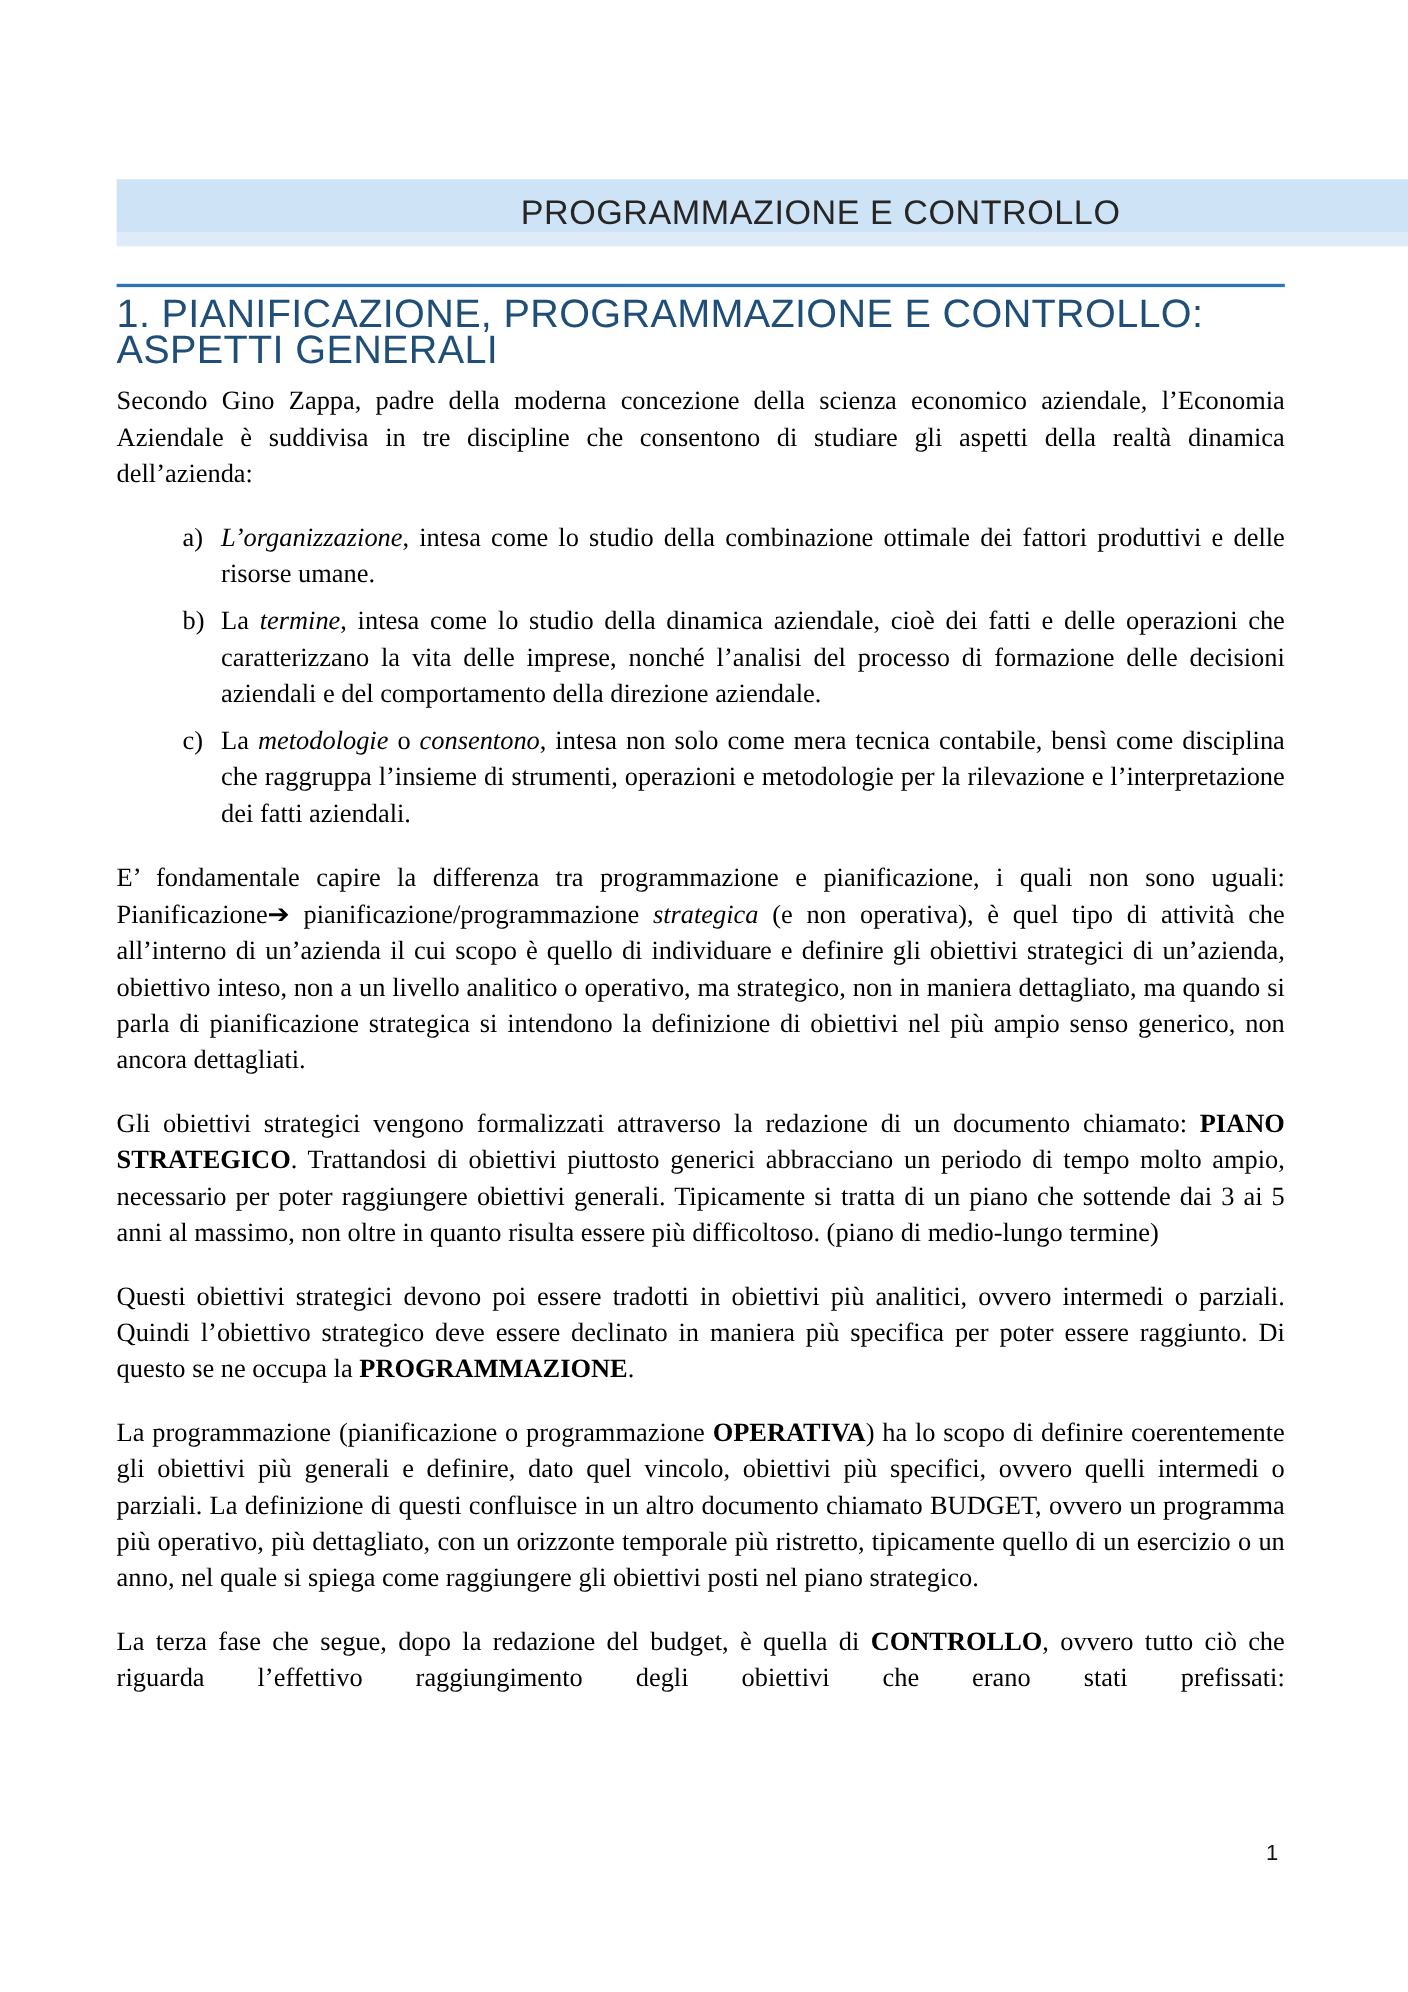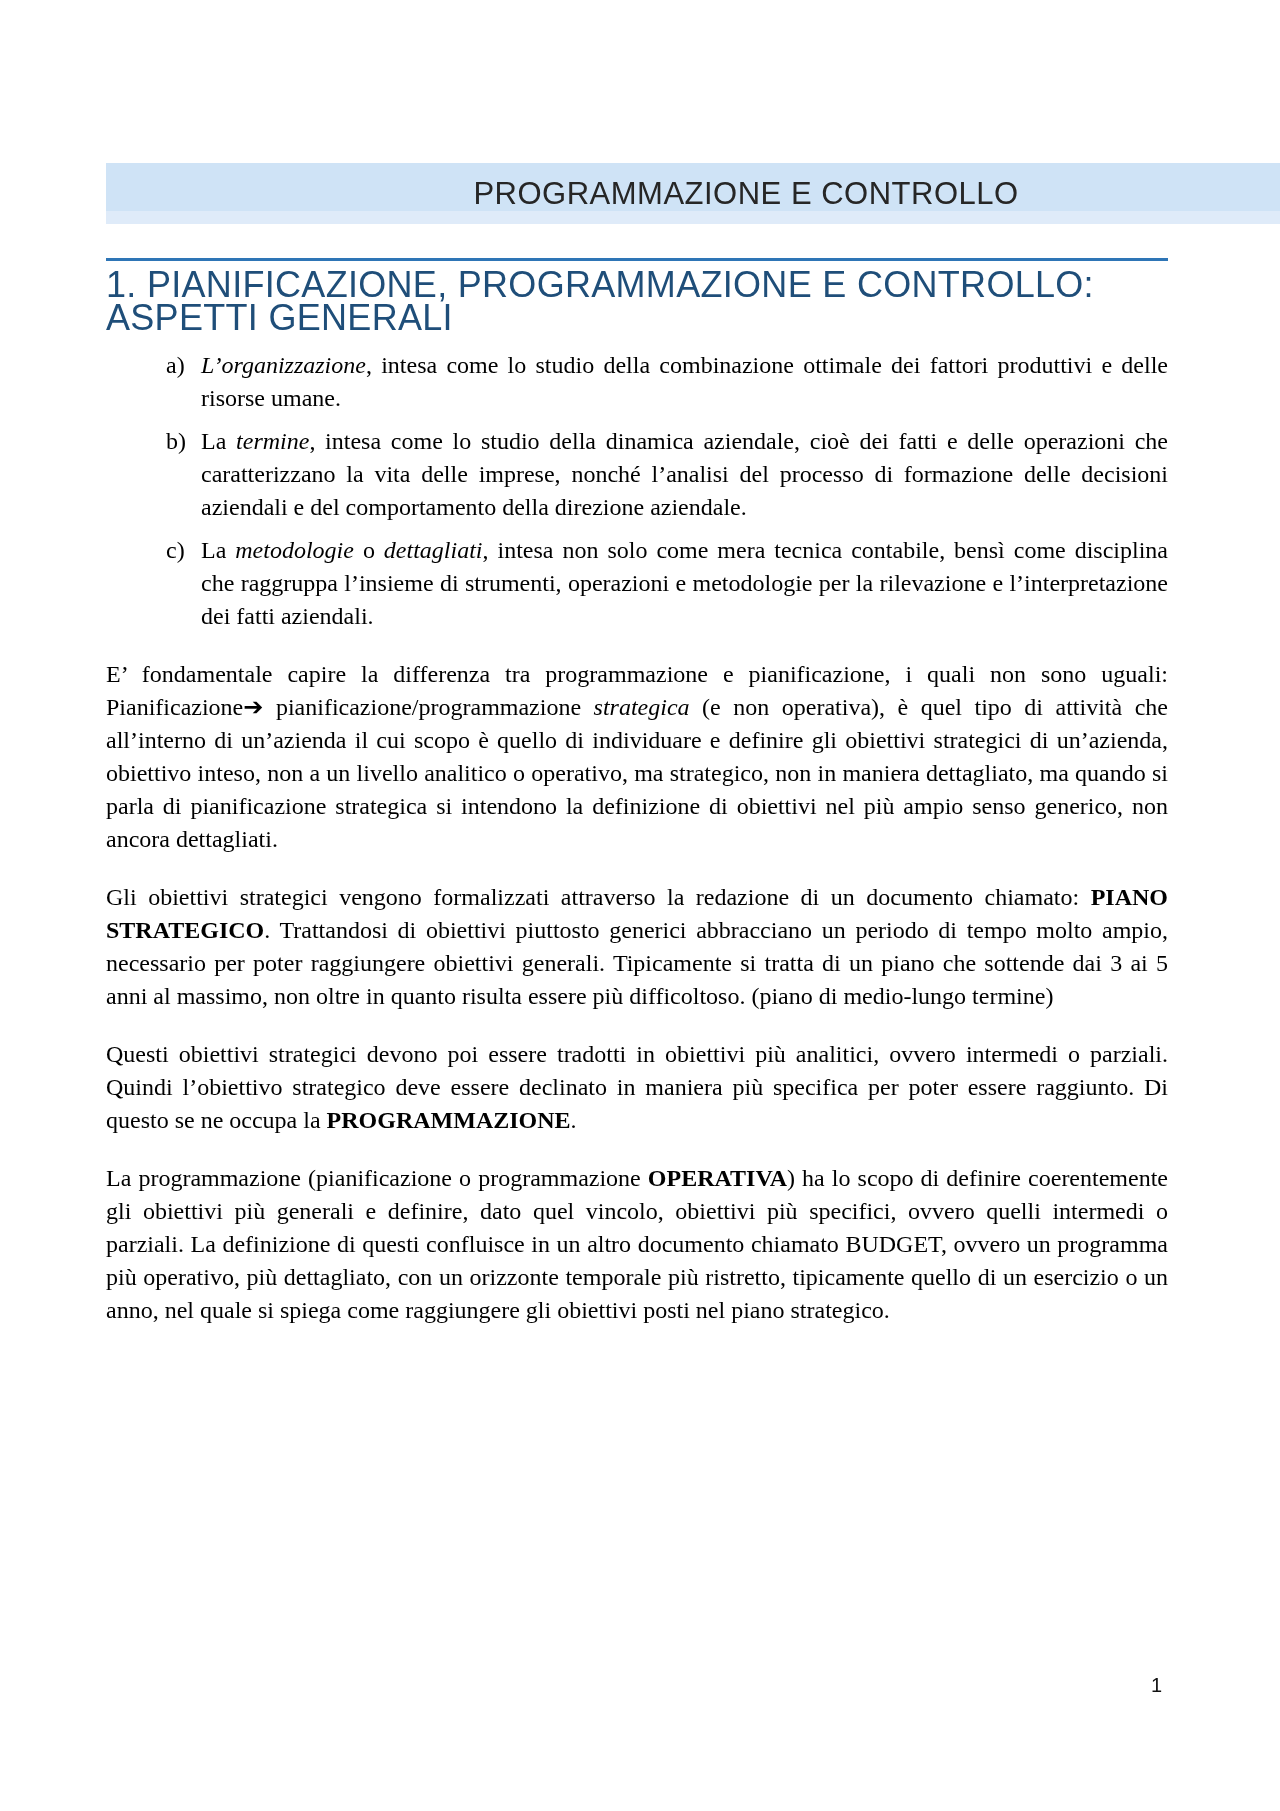--- a/index.html
+++ b/index.html
@@ -86,40 +86,42 @@
 
   <header class="title-band">
     <span class="doc-title">PROGRAMMAZIONE E CONTROLLO</span>
   </header>
 
   <main class="content">
 
     <div class="heading-rule"></div>
     <h1 class="section-heading">1. PIANIFICAZIONE, PROGRAMMAZIONE E CONTROLLO: ASPETTI GENERALI</h1>
 
+    <p class="body-p"><span>Secondo Gino Zappa, padre della moderna concezione della scienza economico aziendale, l’Economia Aziendale è suddivisa in tre discipline che consentono di studiare gli aspetti della realtà dinamica dell’azienda:</span></p>
 
     <div class="letter-list">
       <div class="li">
         <span class="marker">a)</span>
         <span class="li-text"><span class="i">L’organizzazione</span><span>, intesa come lo studio della combinazione ottimale dei fattori produttivi e delle risorse umane.</span></span>
       </div>
       <div class="li">
         <span class="marker">b)</span>
         <span class="li-text"><span>La </span><span class="i">termine</span><span>, intesa come lo studio della dinamica aziendale, cioè dei fatti e delle operazioni che caratterizzano la vita delle imprese, nonché l’analisi del processo di formazione delle decisioni aziendali e del comportamento della direzione aziendale.</span></span>
       </div>
       <div class="li">
         <span class="marker">c)</span>
-        <span class="li-text"><span>La </span><span class="i">metodologie</span><span> o </span><span class="i">dettagliati</span><span>, intesa non solo come mera tecnica contabile, bensì come disciplina che raggruppa l’insieme di strumenti, operazioni e metodologie per la rilevazione e l’interpretazione dei fatti aziendali.</span></span>
+        <span class="li-text"><span>La </span><span class="i">metodologie</span><span> o </span><span class="i">consentono</span><span>, intesa non solo come mera tecnica contabile, bensì come disciplina che raggruppa l’insieme di strumenti, operazioni e metodologie per la rilevazione e l’interpretazione dei fatti aziendali.</span></span>
       </div>
     </div>
 
     <p class="body-p"><span>E’ fondamentale capire la differenza tra programmazione e pianificazione, i quali non sono uguali: Pianificazione</span><span class="arrow">➔</span><span> pianificazione/programmazione </span><span class="i">strategica</span><span> (e non operativa), è quel tipo di attività che all’interno di un’azienda il cui scopo è quello di individuare e definire gli obiettivi strategici di un’azienda, obiettivo inteso, non a un livello analitico o operativo, ma strategico, non in maniera dettagliato, ma quando si parla di pianificazione strategica si intendono la definizione di obiettivi nel più ampio senso generico, non ancora dettagliati.</span></p>
     <p class="body-p"><span>Gli obiettivi strategici vengono formalizzati attraverso la redazione di un documento chiamato: </span><span class="b">PIANO STRATEGICO</span><span>. Trattandosi di obiettivi piuttosto generici abbracciano un periodo di tempo molto ampio, necessario per poter raggiungere obiettivi generali. Tipicamente si tratta di un piano che sottende dai 3 ai 5 anni al massimo, non oltre in quanto risulta essere più difficoltoso. (piano di medio-lungo termine)</span></p>
     <p class="body-p"><span>Questi obiettivi strategici devono poi essere tradotti in obiettivi più analitici, ovvero intermedi o parziali. Quindi l’obiettivo strategico deve essere declinato in maniera più specifica per poter essere raggiunto. Di questo se ne occupa la </span><span class="b">PROGRAMMAZIONE</span><span>.</span></p>
     <p class="body-p"><span>La programmazione (pianificazione o programmazione </span><span class="b">OPERATIVA</span><span>) ha lo scopo di definire coerentemente gli obiettivi più generali e definire, dato quel vincolo, obiettivi più specifici, ovvero quelli intermedi o parziali. La definizione di questi confluisce in un altro documento chiamato BUDGET, ovvero un programma più operativo, più dettagliato, con un orizzonte temporale più ristretto, tipicamente quello di un esercizio o un anno, nel quale si spiega come raggiungere gli obiettivi posti nel piano strategico.</span></p>
+    <p class="body-p justify-last"><span>La terza fase che segue, dopo la redazione del budget, è quella di </span><span class="b">CONTROLLO</span><span>, ovvero tutto ciò che riguarda l’effettivo raggiungimento degli obiettivi che erano stati prefissati:</span></p>
 
   </main>
 
   <footer>
     <span class="page-number">1</span>
   </footer>
 
 </div>
 
 </body></html>

